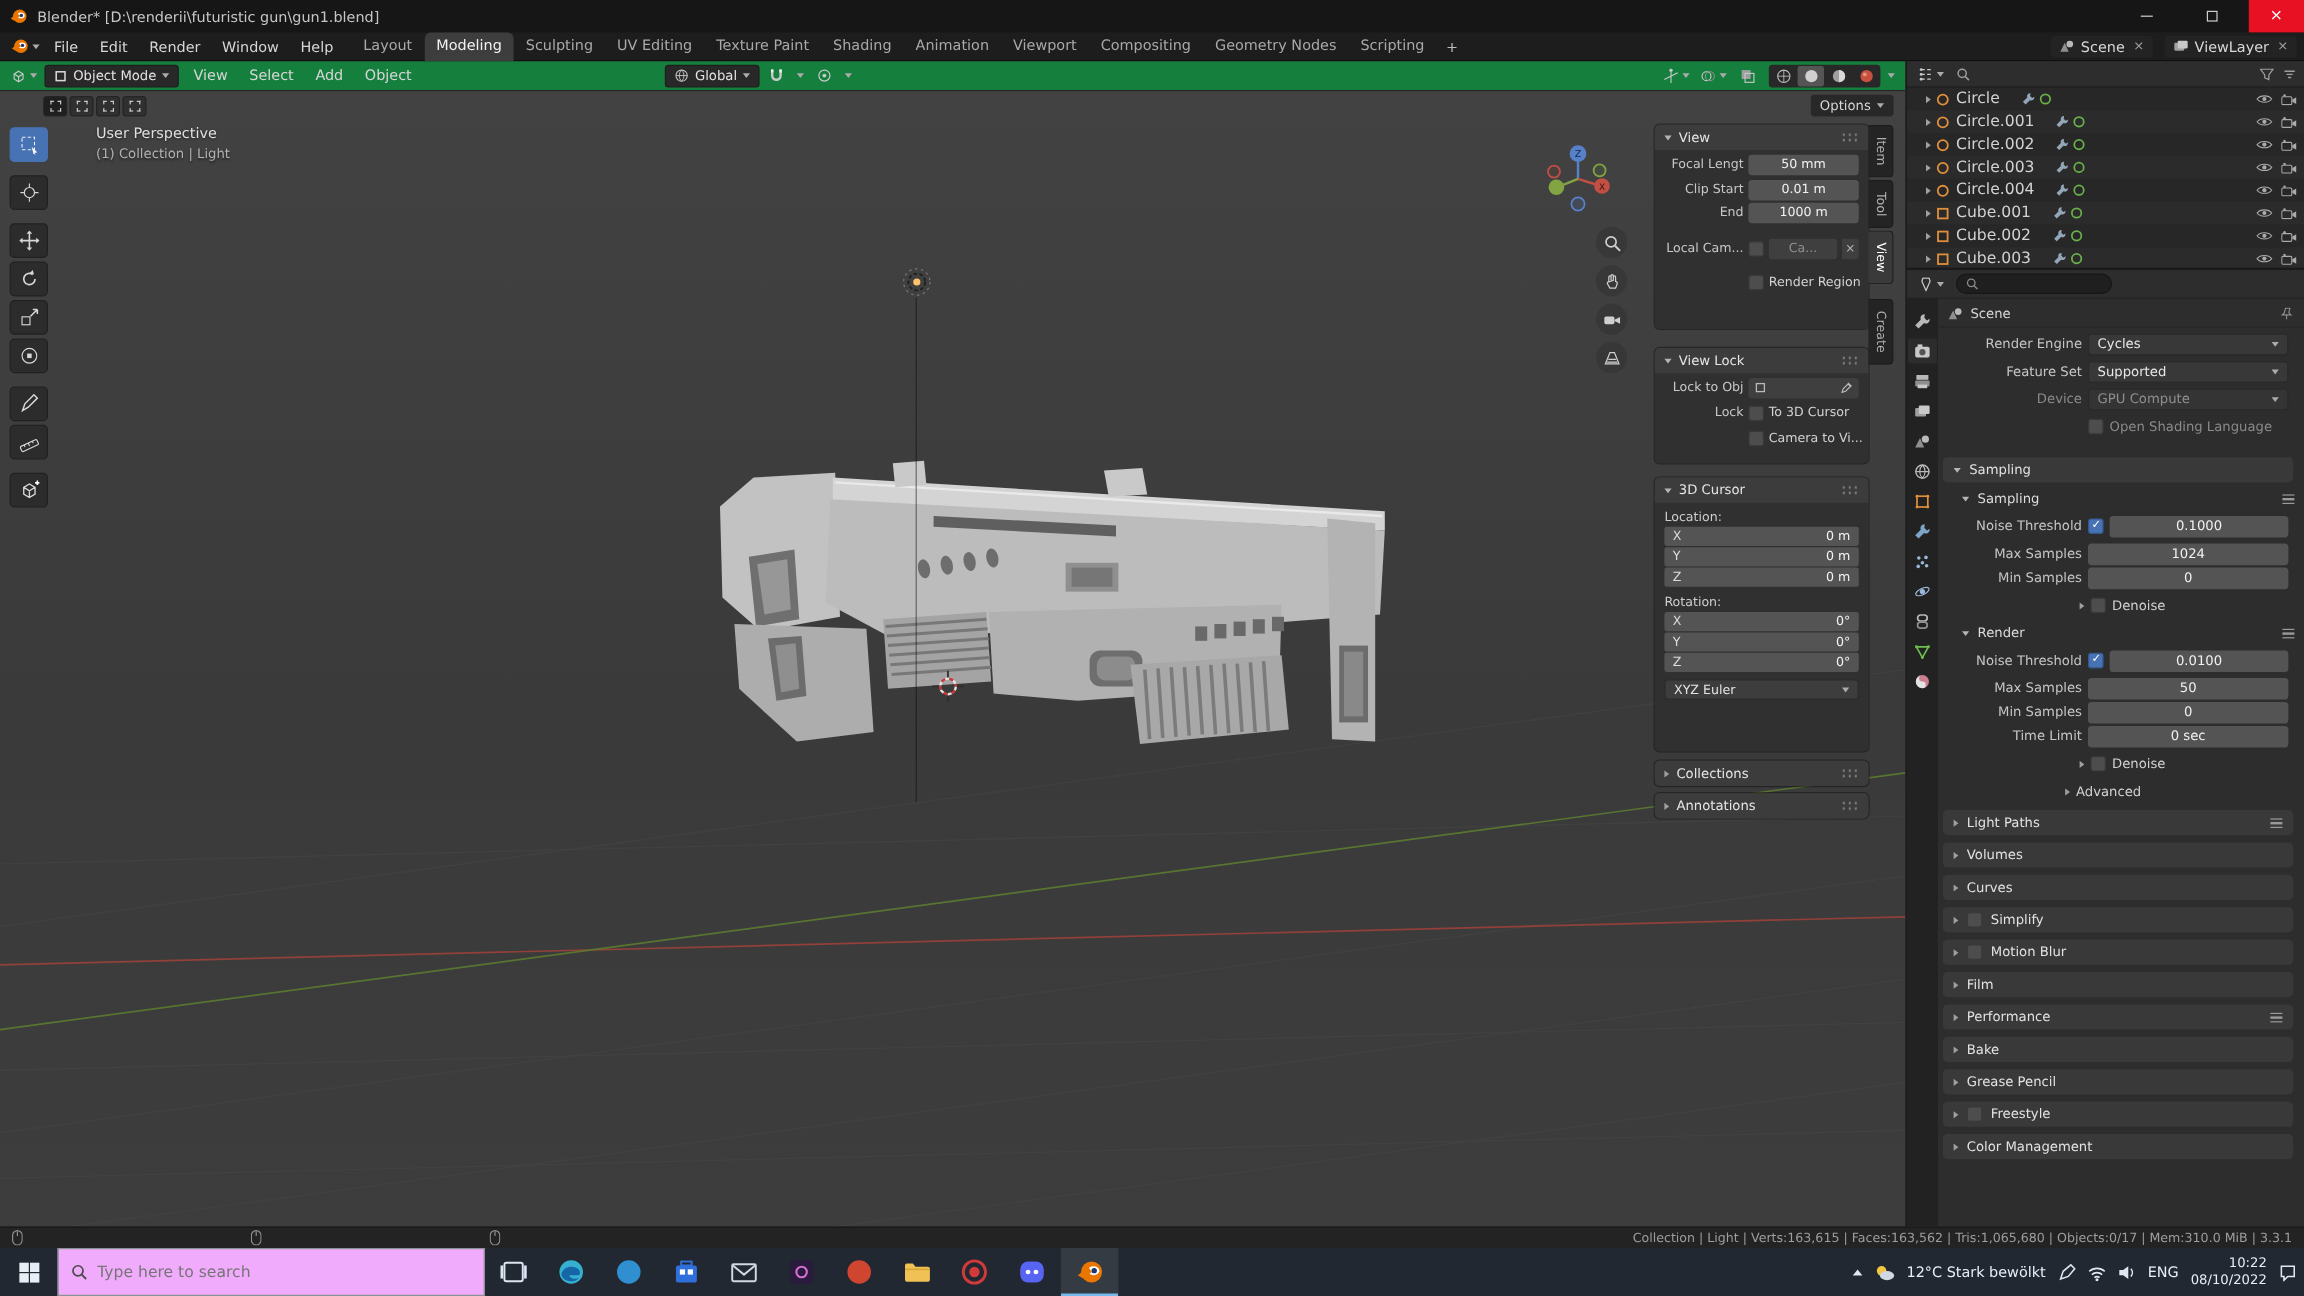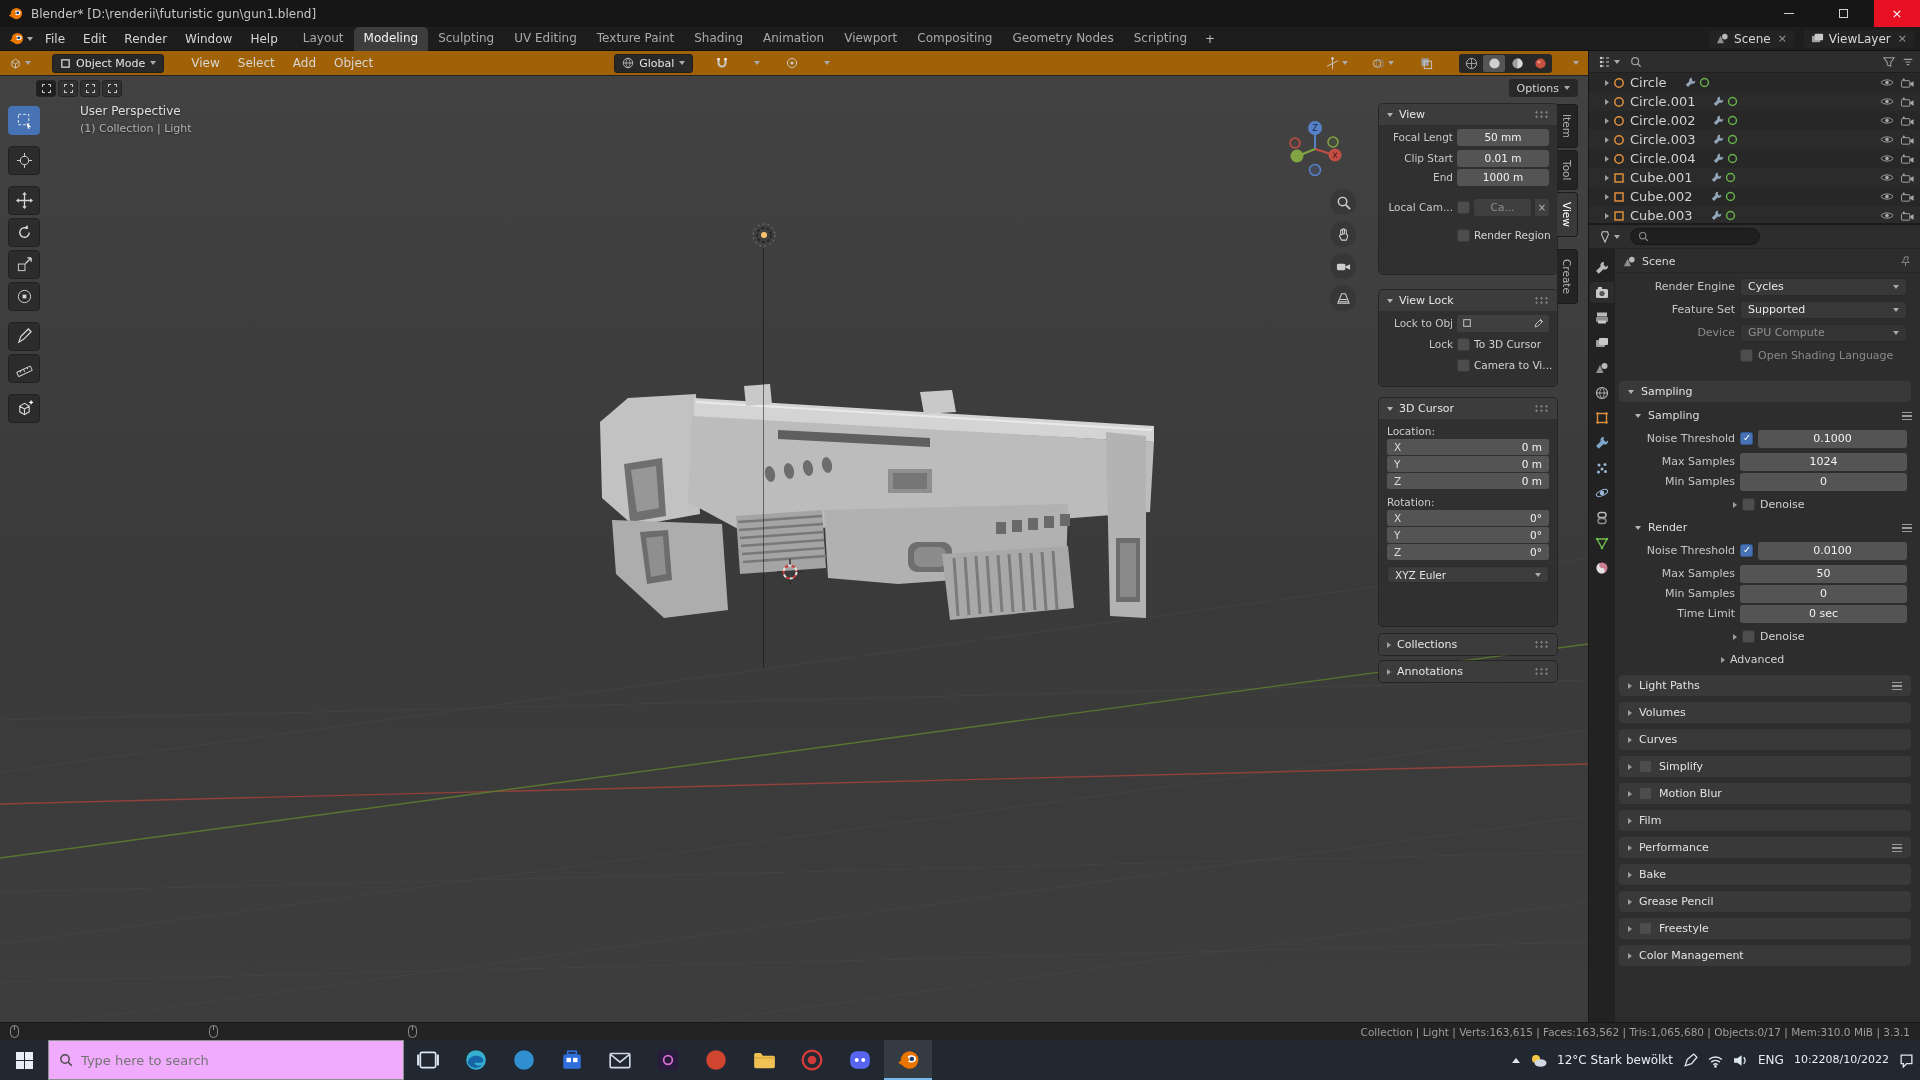--- a/index.html
+++ b/index.html
@@ -25,21 +25,21 @@
   .ws-tab.active{background:#3d3d3d;color:#f2f2f2}
   .ws-add{padding:3px 8px;color:#bdbdbd}
   .mb-widget{display:flex;align-items:center;gap:5px;padding:2px 7px;border-radius:3px;color:#d8d8d8;font-size:12px;margin-left:10px;background:#232323}
   .mb-widget .x{color:#9a9a9a;font-size:11px;margin-left:2px}
   .chev{width:0;height:0;border-left:3.5px solid transparent;border-right:3.5px solid transparent;border-top:4px solid #ababab}
   .tri-r{width:0;height:0;border-top:3.5px solid transparent;border-bottom:3.5px solid transparent;border-left:4.5px solid #9f9f9f;display:inline-block;flex:none}
   .tri-d{width:0;height:0;border-left:3.5px solid transparent;border-right:3.5px solid transparent;border-top:4.5px solid #b5b5b5;display:inline-block;flex:none}
 
   
   #workarea{position:relative;height:971px;background:#2b2b2b;overflow:hidden}
-  #tool-header{position:absolute;left:0;top:0;width:1588px;height:25px;background:#a16207;display:flex;align-items:center;gap:18px;padding:1px 6px;border-bottom:1px solid #242424}
+  #tool-header{position:absolute;left:0;top:0;width:1588px;height:25px;background:#15803d;display:flex;align-items:center;gap:3px;padding:1px 6px;border-bottom:1px solid #242424}
   .hdr-btn{height:19px;min-width:22px;display:flex;align-items:center;justify-content:center;gap:3px;border-radius:3px;padding:0 3px;color:#cfcfcf}
   .hdr-btn.narrow{min-width:12px}
   .dd{background:#282828;border:1px solid #1e1e1e;border-radius:3px;height:19px;display:flex;align-items:center;gap:5px;padding:0 7px;font-size:11px;color:#e4e4e4;white-space:nowrap}
   .shade-group{display:flex;background:#282828;border-radius:3px;padding:1px;gap:1px;margin-left:4px}
   .shade-btn{width:22px;height:17px;display:flex;align-items:center;justify-content:center;border-radius:2px}
   .shade-btn.active{background:#555}
 
   #viewport{position:absolute;left:0;top:25px;width:1588px;height:946px;background:linear-gradient(180deg,#424242,#3a3a3a 55%,#3d3d3d);overflow:hidden}
   #viewport>*{position:absolute}
   #overlay-title{left:80px;top:28px;font-size:12px;color:#e0e0e0;text-shadow:0 1px 2px rgba(0,0,0,.5)}
@@ -130,21 +130,21 @@
   #taskbar{height:40px;background:#222831;display:flex;align-items:stretch;color:#e8eef5}
   #start-btn{width:48px;display:flex;align-items:center;justify-content:center}
   #tb-search{width:356px;background:#f0abfc;display:flex;align-items:center;gap:8px;padding:0 10px;border:1px solid #8a8f94}
   #tb-search input{border:none;outline:none;background:transparent;font-family:inherit;font-size:13px;color:#3a3a3a;width:290px}
   #tb-apps{display:flex}
   .tb-app{width:48px;display:flex;align-items:center;justify-content:center}
   .tb-app svg{width:24px;height:24px}
   .tb-app.active{background:rgba(255,255,255,.09);box-shadow:inset 0 -2px 0 #76b9ed}
   #tray{margin-left:auto;display:flex;align-items:center;gap:10px;padding-right:6px;font-size:12px}
   .tray-ico svg{width:15px;height:15px}
-  #clockblock{display:flex;flex-direction:row;align-items:flex-end;font-size:11px;line-height:1.25}
+  #clockblock{display:flex;flex-direction:column;align-items:flex-end;font-size:11px;line-height:1.25}
   .chev-up{width:0;height:0;border-left:4px solid transparent;border-right:4px solid transparent;border-bottom:5px solid #dfe7f0}
 </style>
 </head>
 <body>
 
 <div id="titlebar">
   <svg width="15" height="15" viewBox="0 0 16 16">
       <circle cx="9" cy="8" r="6" fill="#ea7600"></circle>
       <ellipse cx="10" cy="7.3" rx="3.4" ry="2.6" fill="#fff"></ellipse>
       <ellipse cx="10.4" cy="7.3" rx="1.6" ry="1.5" fill="#1d3a6e"></ellipse>

